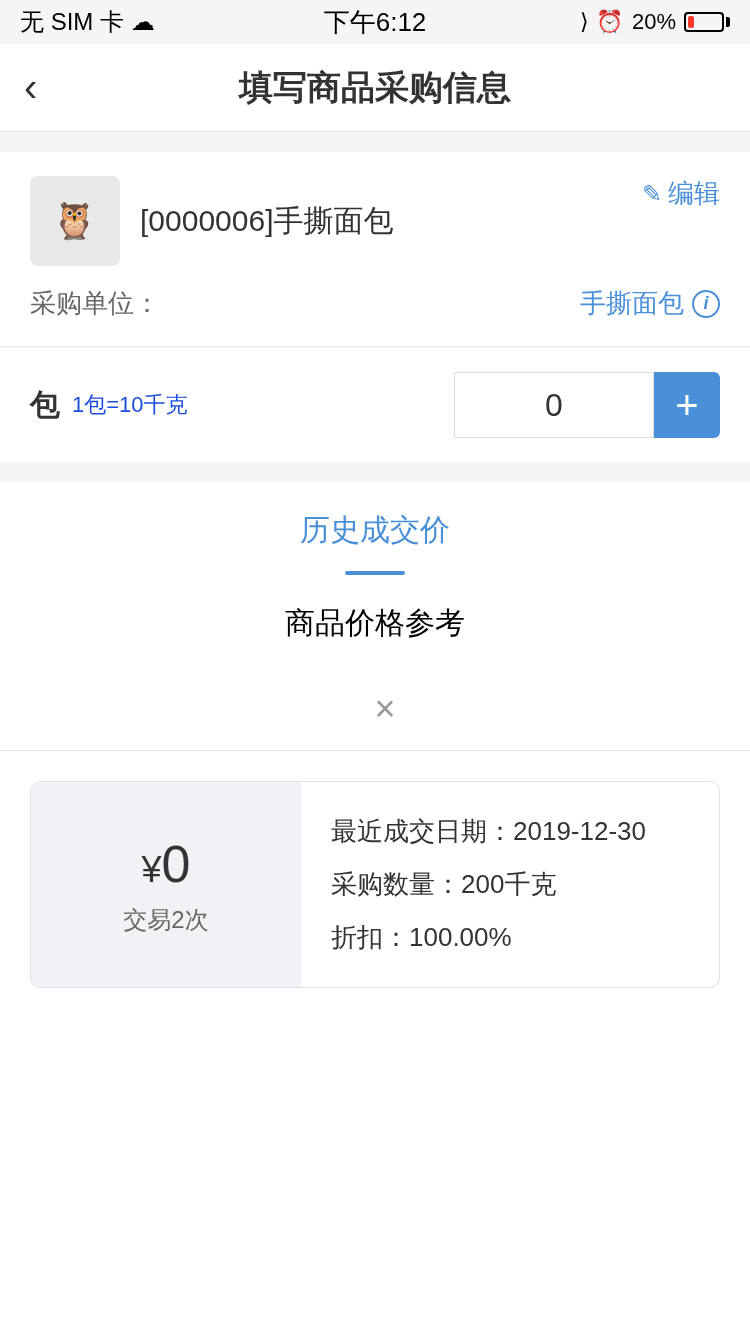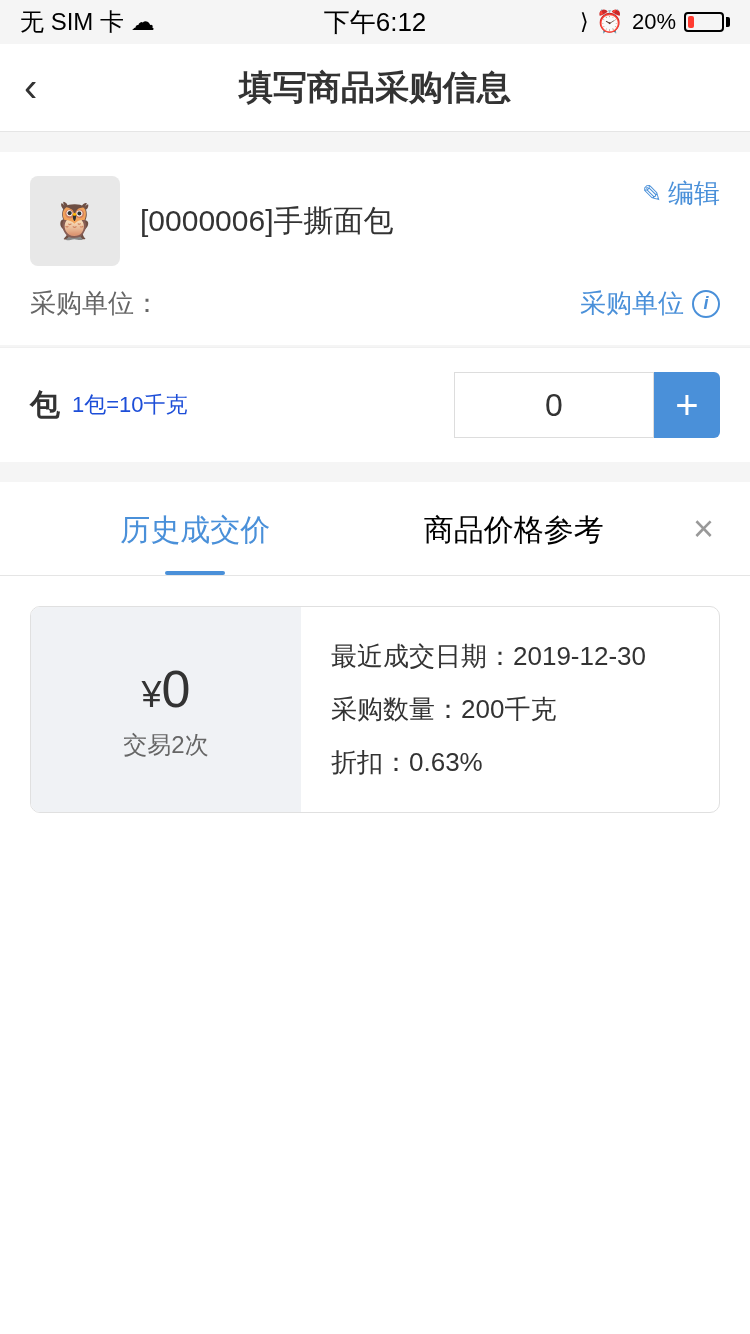--- a/index.html
+++ b/index.html
@@ -253,21 +253,22 @@
     
     .tabs-container {
       background: #fff;
       margin-top: 20px;
     }
     .tabs-header {
       display: flex;
       align-items: center;
       border-bottom: 1px solid #e5e5e5;
       position: relative;
-      padding: 0 36px;
+      padding: 0 22px;
+      flex-direction: column;
     }
     .tab-item {
       flex: 1;
       text-align: center;
       padding: 28px 0 24px;
       font-size: 30px;
       color: #000000;
       position: relative;
       cursor: pointer;
     }
@@ -386,21 +387,21 @@
       <span class="edit-icon">✎</span>
       <span>编辑</span>
     </div>
   </div>
 
   <div class="product-unit-row">
     <div class="unit-label">
       <span>采购单位：</span>
     </div>
     <div class="price-ref">
-      <span>采购单位</span>
+      <span>手撕面包</span>
       <div class="price-ref-icon">i</div>
     </div>
   </div>
 </div>
 
 <div class="quantity-section">
   <div class="quantity-label">
     <span class="quantity-main">包</span>
     <span class="quantity-sub">1包=10千克</span>
   </div>
@@ -437,20 +438,20 @@
         <div class="history-transactions">交易2次</div>
       </div>
       <div class="history-right">
         <div class="history-detail-row">
           <span>最近成交日期：</span><span>2019-12-30</span>
         </div>
         <div class="history-detail-row">
           <span>采购数量：</span><span>200千克</span>
         </div>
         <div class="history-detail-row">
-          <span>折扣：</span><span>0.63%</span>
+          <span>折扣：</span><span>100.00%</span>
         </div>
       </div>
     </div>
   </div>
 
   <div class="white-bg"></div>
 </div>
 
 </body></html>

